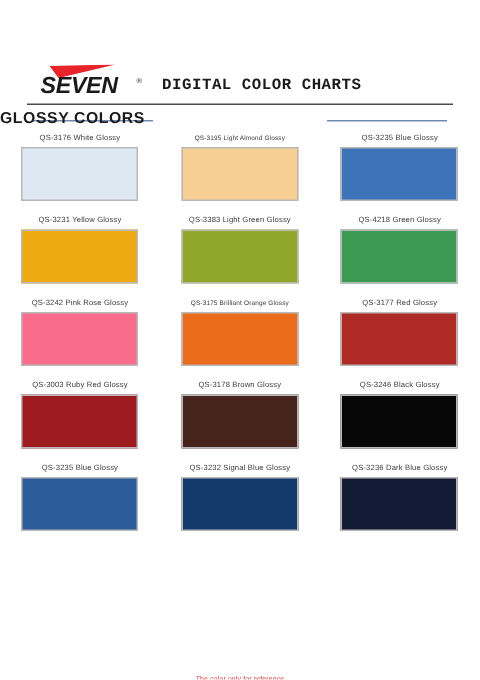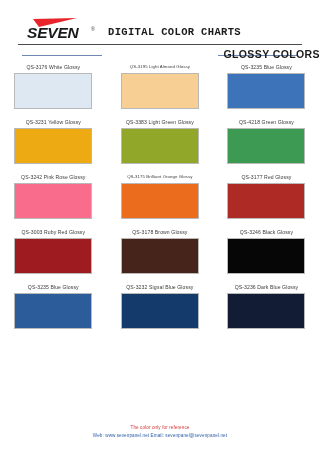--- a/index.html
+++ b/index.html
@@ -20,20 +20,21 @@
     height: 453px;
     position: relative;
     box-sizing: border-box;
   }
 
   
   .header {
     position: relative;
     height: 46px;
     padding: 12px;
+    margin-top: 25px;
   }
 
   .brand-block {
     position: absolute;
     left: 27px;
     top: 18px;
     width: 72px;
     height: 26px;
   }
 
@@ -101,21 +102,21 @@
     background: #6f89b5;
   }
   .band-line.left  { left: 22px;  width: 80px; }
   .band-line.right { left: 218px; width: 80px; }
 
   .section-title {
     position: absolute;
     left: 0;
     top: 0;
     width: 320px;
-    text-align: right;
+    text-align: left;
     font-size: 10.5px;
     font-weight: bold;
     letter-spacing: 0.4px;
     color: #1b1b1b;
   }
 
   
   .grid {
     position: absolute;
     left: 0;

